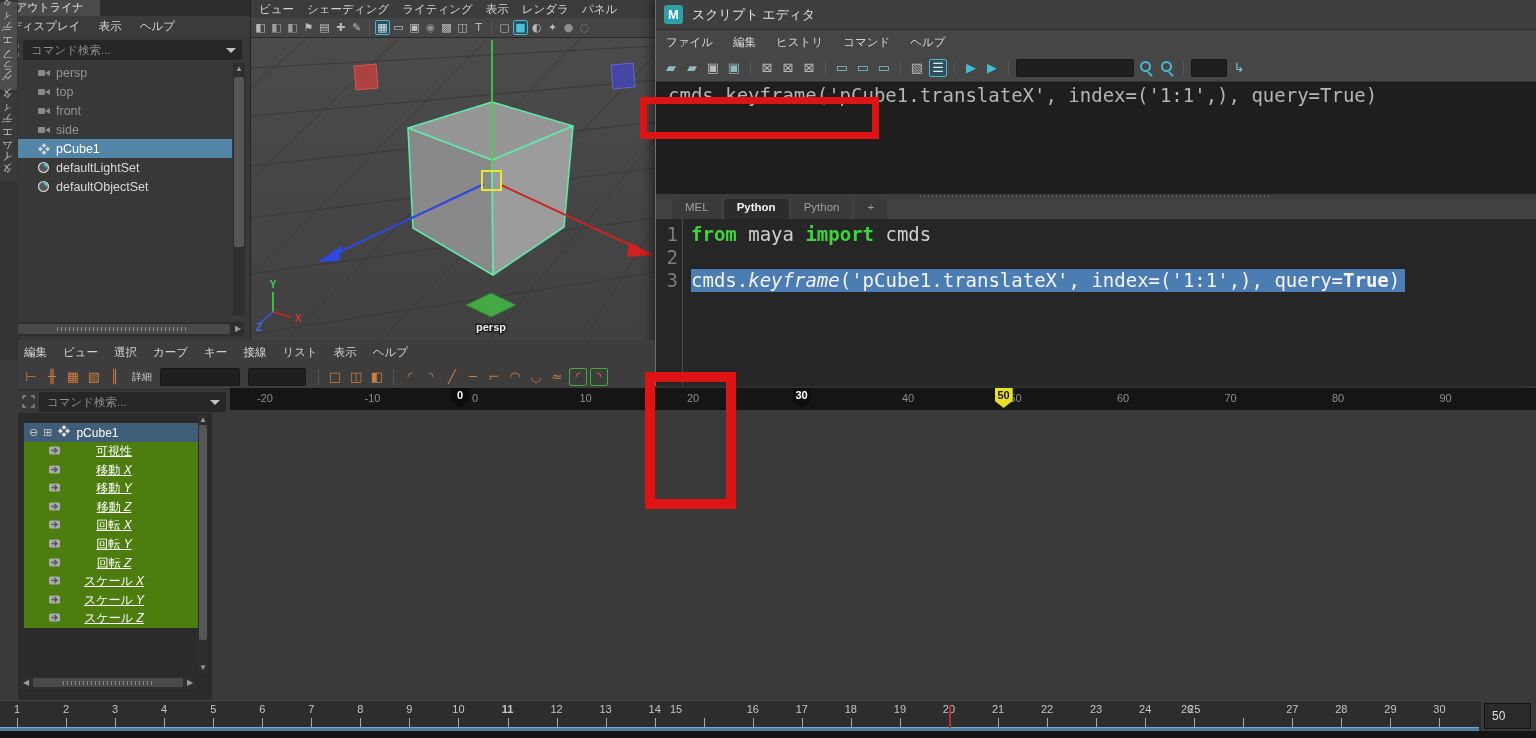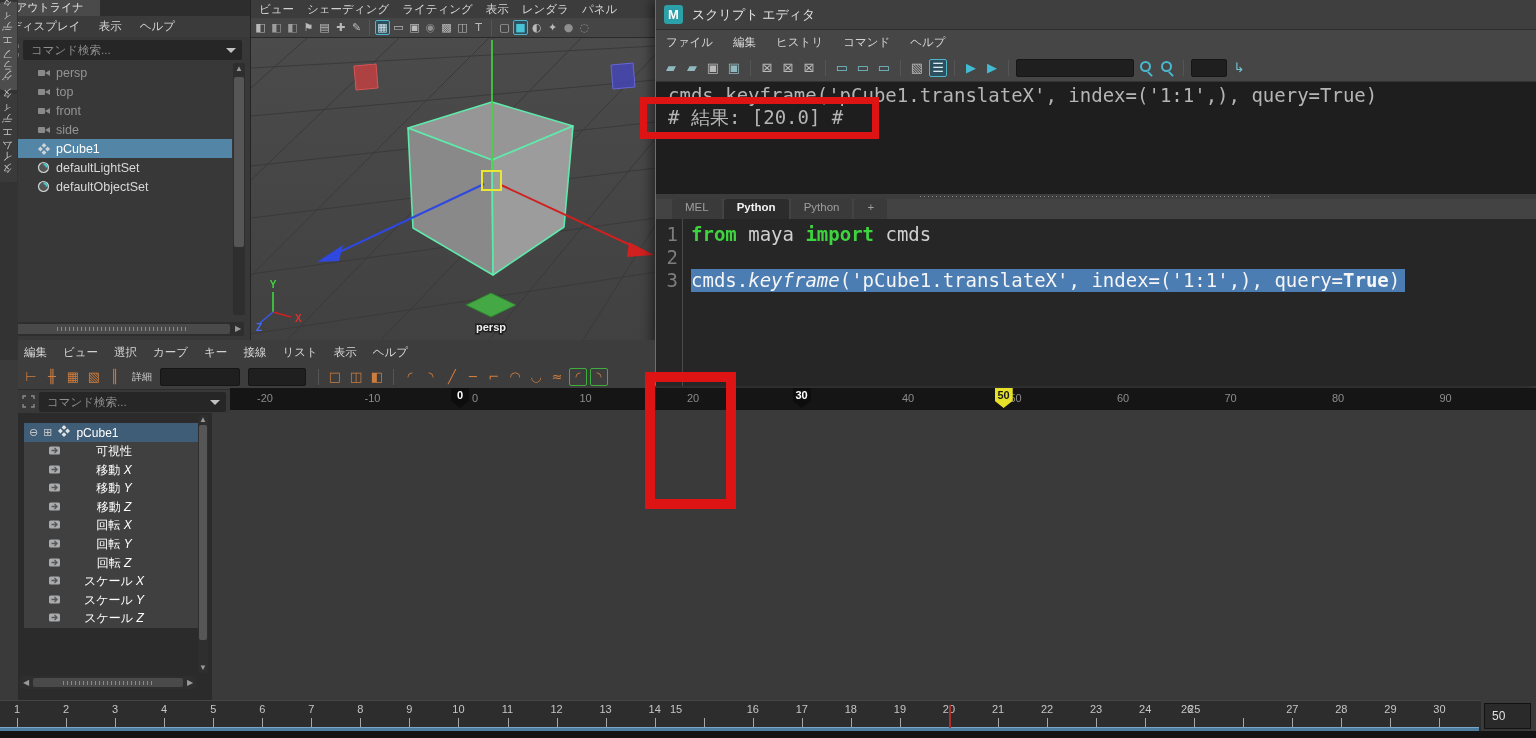--- a/index.html
+++ b/index.html
@@ -92,21 +92,21 @@
   .ruler-label{position:absolute;top:4px;font-size:11px;color:#8c8c8c;}
   .ruler-flag{position:absolute;top:0;height:20px;min-width:18px;padding:1px 3px 0;font-size:11px;font-weight:bold;
               text-align:center;clip-path:polygon(0 0,100% 0,100% 64%,50% 100%,0 64%);}
   .flag-black{background:#0d0d0d;color:#ffffff;}
   .flag-yellow{background:#e5e128;color:#1a1a1a;}
   #ge-tree{left:18px;top:413px;width:194px;height:287px;background:#2b2b2b;}
   #tree-header{position:absolute;left:6px;top:10px;width:180px;height:19px;background:#3f5d77;color:#fff;
                display:flex;align-items:center;gap:5px;padding-left:5px;font-size:12px;}
   #tree-header .tglyph{color:#c9c9c9;font-size:11px;}
   #tree-rows{position:absolute;left:6px;top:29px;width:180px;}
-  .chan-row{position:relative;height:18.6px;background:#404040;color:#ffffff;font-size:12px;}
+  .chan-row{position:relative;height:18.6px;background:#4d7c0f;color:#ffffff;font-size:12px;text-decoration:underline;}
   .chan-row .rowicon{position:absolute;left:24px;top:3px;}
   .chan-row .clabel{width:100%;text-align:center;line-height:18.6px;}
   #ge-plot{left:212px;top:410px;}
   
   #timeline{left:0;top:700px;width:1481px;height:31px;background:#2d2d2d;border-top:1px solid #454545;overflow:hidden;}
   .tl-num{position:absolute;top:2px;transform:translateX(-50%);font-size:11px;color:#c6c6c6;}
   .tl-tick{position:absolute;top:17px;width:1px;height:9px;background:#a8a8a8;}
   .tl-keytick{position:absolute;top:4px;width:2px;height:23px;background:#b03030;}
   #tl-rangebar{position:absolute;left:0;right:2px;bottom:0;height:4px;background:#4d7ea0;border-top:1px solid #76a7c6;}
   #tl-current{left:1484px;top:703px;width:47px;height:26px;background:#2a2a2a;border:1px solid #121212;
@@ -346,21 +346,21 @@
         <span class="ticon" style="color: rgb(65, 188, 212);">▶</span>
         <span class="ticon" style="color: rgb(65, 188, 212);">▶</span>
         <span class="tsep"></span>
         <span class="field" style="width: 118px;"></span>
         <span class="ticon mag" style="color: rgb(73, 185, 207);"></span>
         <span class="ticon mag" style="color: rgb(73, 185, 207);"></span>
         <span class="tsep"></span>
         <span class="field" style="width: 36px;"></span>
         <span class="ticon" style="color: rgb(118, 198, 210);">↳</span>
       </div>
-    <div id="se-history"><div>cmds.keyframe('pCube1.translateX', index=('1:1',), query=True)</div><div># 結果: [20.0] #</div></div>
+    <div id="se-history"><div>cmds.keyframe('pCube1.translateX', index=('1:1',), query=True)</div></div>
     <div id="se-splitter"></div>
     <div id="se-tabs">
         <span class="se-tab">MEL</span>
         <span class="se-tab active">Python</span>
         <span class="se-tab">Python</span>
         <span class="se-tab">+</span>
       </div>
     <div id="se-editor">
       <div class="gutterline"></div>
       <div id="se-code">
@@ -588,21 +588,21 @@
       <span class="tl-num" style="left: 262.25px;">6</span>
       <span class="tl-tick" style="left: 262.25px;"></span>
       <span class="tl-num" style="left: 311.3px;">7</span>
       <span class="tl-tick" style="left: 311.3px;"></span>
       <span class="tl-num" style="left: 360.35px;">8</span>
       <span class="tl-tick" style="left: 360.35px;"></span>
       <span class="tl-num" style="left: 409.4px;">9</span>
       <span class="tl-tick" style="left: 409.4px;"></span>
       <span class="tl-num" style="left: 458.45px;">10</span>
       <span class="tl-tick" style="left: 458.45px;"></span>
-      <span class="tl-num" style="left: 507.5px;">11</span>
+      <span class="tl-num" style="left: 507.5px; font-weight: bold;">11</span>
       <span class="tl-tick" style="left: 507.5px;"></span>
       <span class="tl-num" style="left: 556.55px;">12</span>
       <span class="tl-tick" style="left: 556.55px;"></span>
       <span class="tl-num" style="left: 605.6px;">13</span>
       <span class="tl-tick" style="left: 605.6px;"></span>
       <span class="tl-num" style="left: 654.65px;">14</span>
       <span class="tl-tick" style="left: 654.65px;"></span>
       <span class="tl-num" style="left: 676px;">15</span>
       <span class="tl-tick" style="left: 703.7px;"></span>
       <span class="tl-num" style="left: 752.75px;">16</span>

